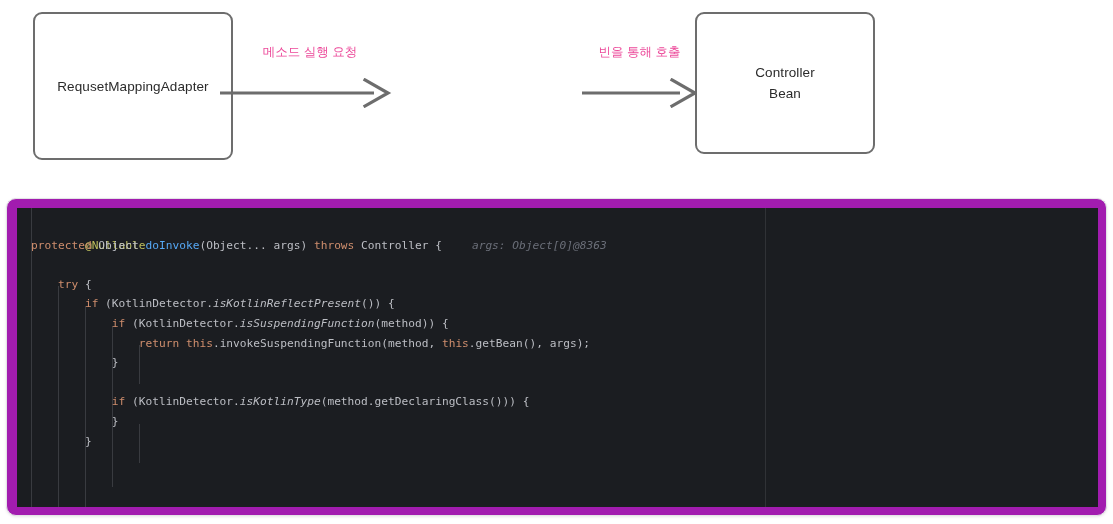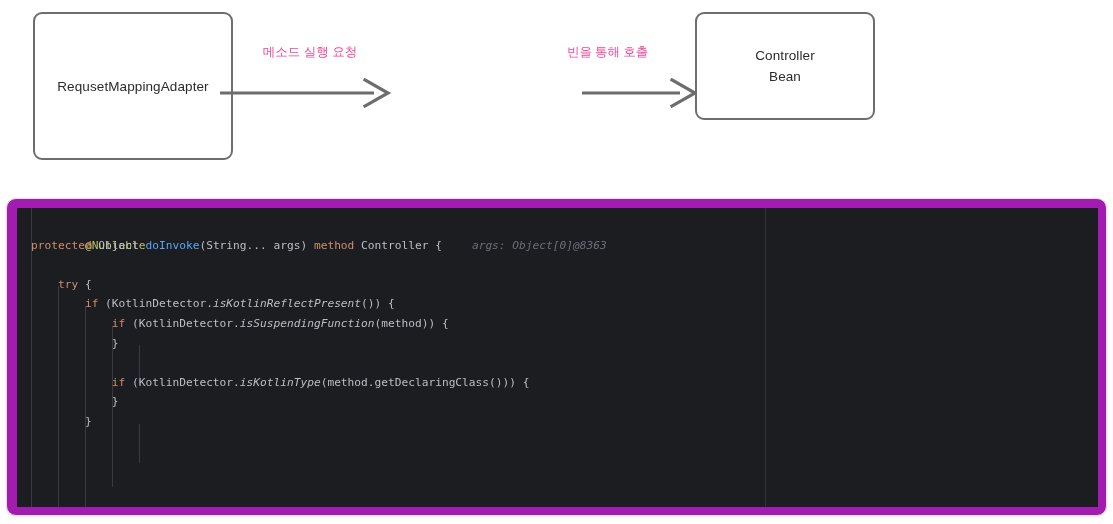--- a/index.html
+++ b/index.html
@@ -127,23 +127,23 @@
     <line x1="2" y1="15" x2="156" y2="15" stroke="#6d6d6d" stroke-width="3.2"></line>
     <polyline points="147,2 170,15 147,28" fill="none" stroke="#6d6d6d" stroke-width="3.2" stroke-linecap="square" stroke-linejoin="miter"></polyline>
   </svg>
   <div class="arrow-label" style="left:240px; top:44px; width:140px;">메소드 실행 요청</div>
 
 
   <svg class="arrow-svg" style="left:580px; top:78px;" width="120" height="30" viewBox="0 0 120 30">
     <line x1="2" y1="15" x2="100" y2="15" stroke="#6d6d6d" stroke-width="3.2"></line>
     <polyline points="92,2 115,15 92,28" fill="none" stroke="#6d6d6d" stroke-width="3.2" stroke-linecap="square" stroke-linejoin="miter"></polyline>
   </svg>
-  <div class="arrow-label" style="left:541px; top:44px; width:133px;font-family:Liberation Serif, serif;">빈을 통해 호출</div>
+  <div class="arrow-label" style="left:573px; top:44px; width:133px;">빈을 통해 호출</div>
 
-  <div class="node-box" style="left:695px; top:12px; width:180px; height:108px;">
+  <div class="node-box" style="left:695px; top:12px; width:180px; height:142px;">
     <span class="node-label">Controller
 Bean</span>
   </div>
 </div>
 
 <div id="code-panel-shell">
   <div id="code-panel">
 
     <div id="col-guide"></div>
     <div class="guide" style="left:14px; height:299px;"></div>
@@ -152,31 +152,32 @@
     <div class="guide" style="left:95px; top:118px; height:161px;"></div>
     <div class="guide" style="left:122px; top:137px; height:39px;"></div>
     <div class="guide" style="left:122px; top:216px; height:39px;"></div>
 
     <div style="position:relative; padding-top:8px;">
 
       <div class="code-line">
         <span class="ann">@Nullable</span>
       </div>
 
-      <div class="code-line"><span class="kw">protected </span><span class="typ">Object </span><span class="fnblue">doInvoke</span><span class="plain">(String... args) </span><span class="kw">method </span><span class="plain">Controller {</span><span class="dbg" style="margin-left:30px;">args: Object[0]@8363</span></div>
+      <div class="code-line"><span class="kw">protected </span><span class="typ">Object </span><span class="fnblue">doInvoke</span><span class="plain">(Object... args) </span><span class="kw">throws </span><span class="plain">Controller {</span><span class="dbg" style="margin-left:30px;">args: Object[0]@8363</span></div>
 
 
       <div class="code-line"> </div>
 
       <div class="code-line"><span class="plain">    </span><span class="kw">try</span><span class="plain"> {</span></div>
 
       <div class="code-line"><span class="plain">        </span><span class="kw">if</span><span class="plain"> (KotlinDetector.</span><span class="ital">isKotlinReflectPresent</span><span class="plain">()) {</span></div>
 
       <div class="code-line"><span class="plain">            </span><span class="kw">if</span><span class="plain"> (KotlinDetector.</span><span class="ital">isSuspendingFunction</span><span class="plain">(method)) {</span></div>
 
+      <div class="code-line"><span class="plain">                </span><span class="kw">return </span><span class="kw">this</span><span class="plain">.invokeSuspendingFunction(method, </span><span class="kw">this</span><span class="plain">.getBean(), args);</span></div>
 
       <div class="code-line"><span class="plain">            }</span></div>
 
       <div class="code-line"> </div>
 
       <div class="code-line"><span class="plain">            </span><span class="kw">if</span><span class="plain"> (KotlinDetector.</span><span class="ital">isKotlinType</span><span class="plain">(method.getDeclaringClass())) {</span></div>
 
 
       <div class="code-line"><span class="plain">            }</span></div>
 

